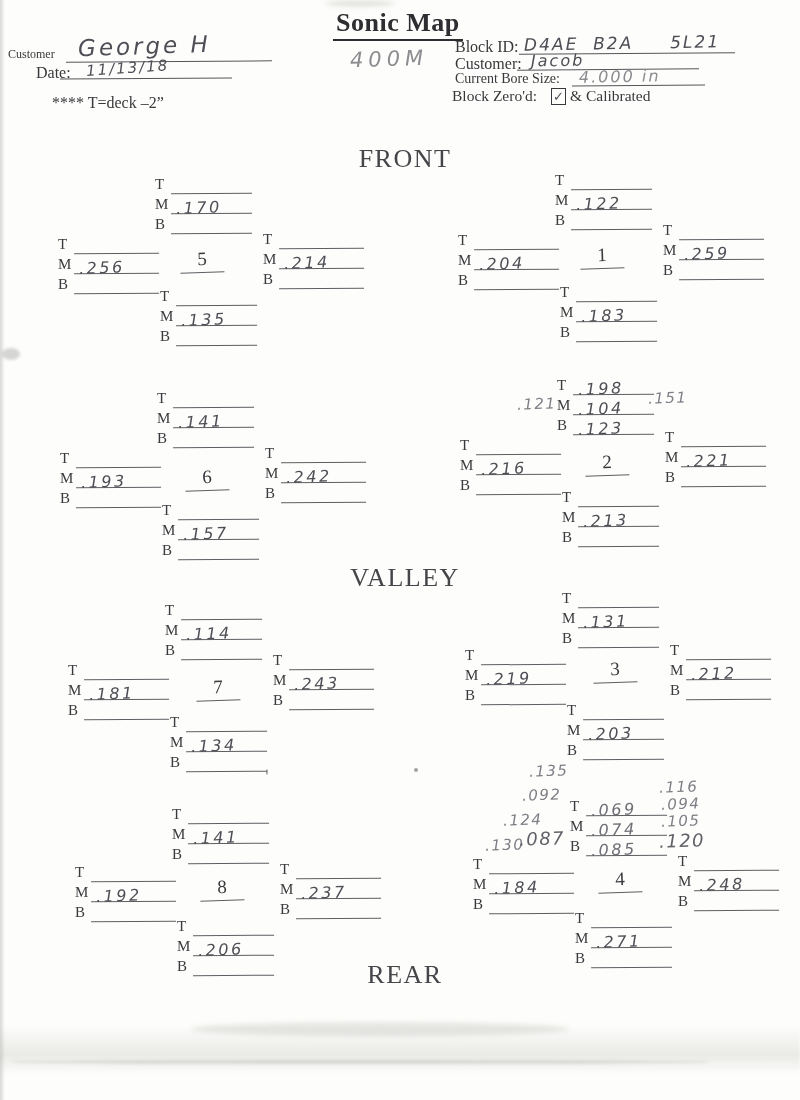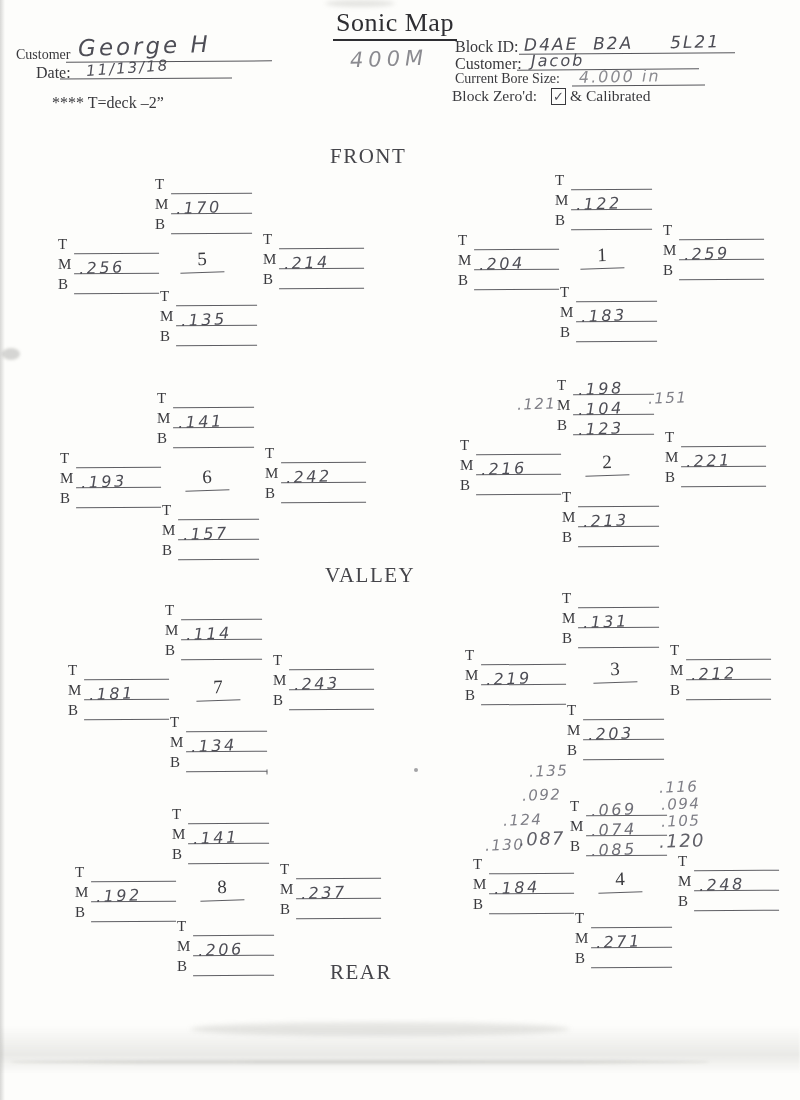--- a/index.html
+++ b/index.html
@@ -1,22 +1,22 @@
 <!DOCTYPE html>
 <html><head>
 <meta charset="utf-8">
 <style>
   html,body{margin:0;padding:0;background:#e9e9e7;}
   .page{position:relative;width:800px;height:1100px;background:#fdfdfb;overflow:hidden;
         font-family:"Liberation Serif",serif;color:#3a3a3e;}
   
-  .ptitle{position:absolute;font-size:26px;font-weight:normal;color:#2e2e32;
+  .ptitle{position:absolute;font-size:26px;font-weight:bold;color:#2e2e32;
           border-bottom:2.5px solid #2e2e32;padding:0 3px 1px 3px;letter-spacing:.5px;}
   .plabel{position:absolute;font-size:16px;color:#39393d;white-space:pre;}
-  .sec{position:absolute;font-size:21px;letter-spacing:1.5px;color:#45454a;text-align:left;}
+  .sec{position:absolute;font-size:26px;letter-spacing:1.5px;color:#45454a;text-align:center;}
   
   .uline{position:absolute;border-bottom:1.6px solid #55555a;height:0;transform:rotate(-.4deg);}
   
   .hw,.hw2,.ann{font-family:"DejaVu Sans",sans-serif;font-style:italic;color:#4e4e56;white-space:pre;}
   .hwabs{position:absolute;transform:rotate(-2deg);}
   .pencil{color:#8b8b90;}
   
   .cluster{position:absolute;width:302px;height:176px;}
   .block{position:absolute;width:97px;}
   .block.side{width:101px;}
@@ -57,21 +57,21 @@
   <div class="top-smudge"></div>
   <div class="left-smudge"></div>
   <div class="bottom-smear"></div>
   <div class="bottom-band"></div>
   <div class="bottom-line"></div>
   <div class="speck" style="left:266px;top:769px;width:2px;height:6px"></div>
   <div class="speck" style="left:414px;top:768px;width:4px;height:4px"></div>
 
   <div class="ptitle" style="left:333px;top:8px">Sonic Map</div>
 
-  <span class="plabel" style="left:16px;top:47px;font-size:14px">Customer</span>
+  <span class="plabel" style="left:8px;top:47px;font-size:12px">Customer</span>
   <div class="uline" style="left:66px;top:61px;width:206px"></div>
   <span class="hw2 hwabs" style="left:78px;top:33px;font-size:23px;letter-spacing:3px">George H</span>
 
   <span class="plabel" style="left:36px;top:64px">Date:</span>
   <div class="uline" style="left:60px;top:78px;width:172px"></div>
   <span class="hw2 hwabs" style="left:86px;top:59px;font-size:15px;letter-spacing:2px;transform:rotate(-4deg)">11/13/18</span>
 
   <span class="hw2 hwabs pencil" style="left:350px;top:47px;font-size:21px;letter-spacing:5px">400M</span>
 
   <span class="plabel" style="left:455px;top:38px">Block ID:</span>

